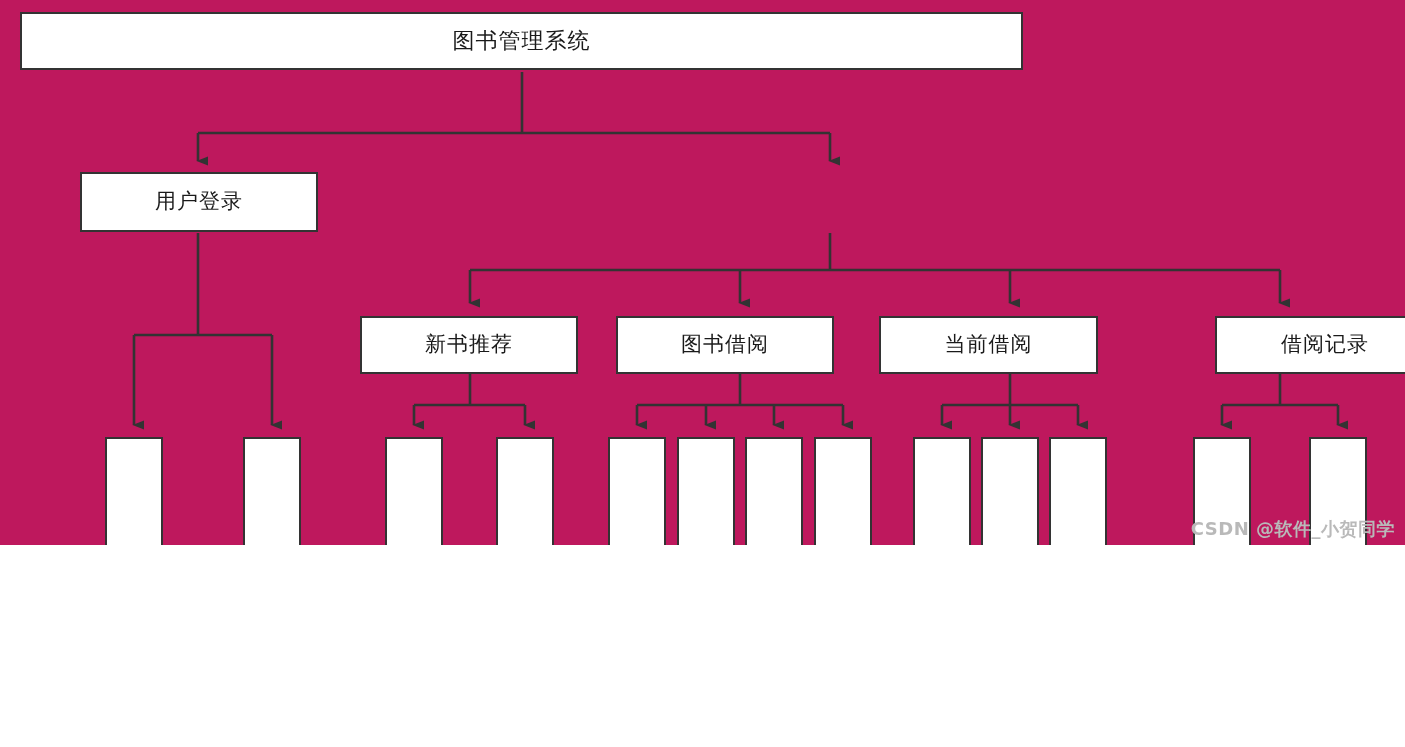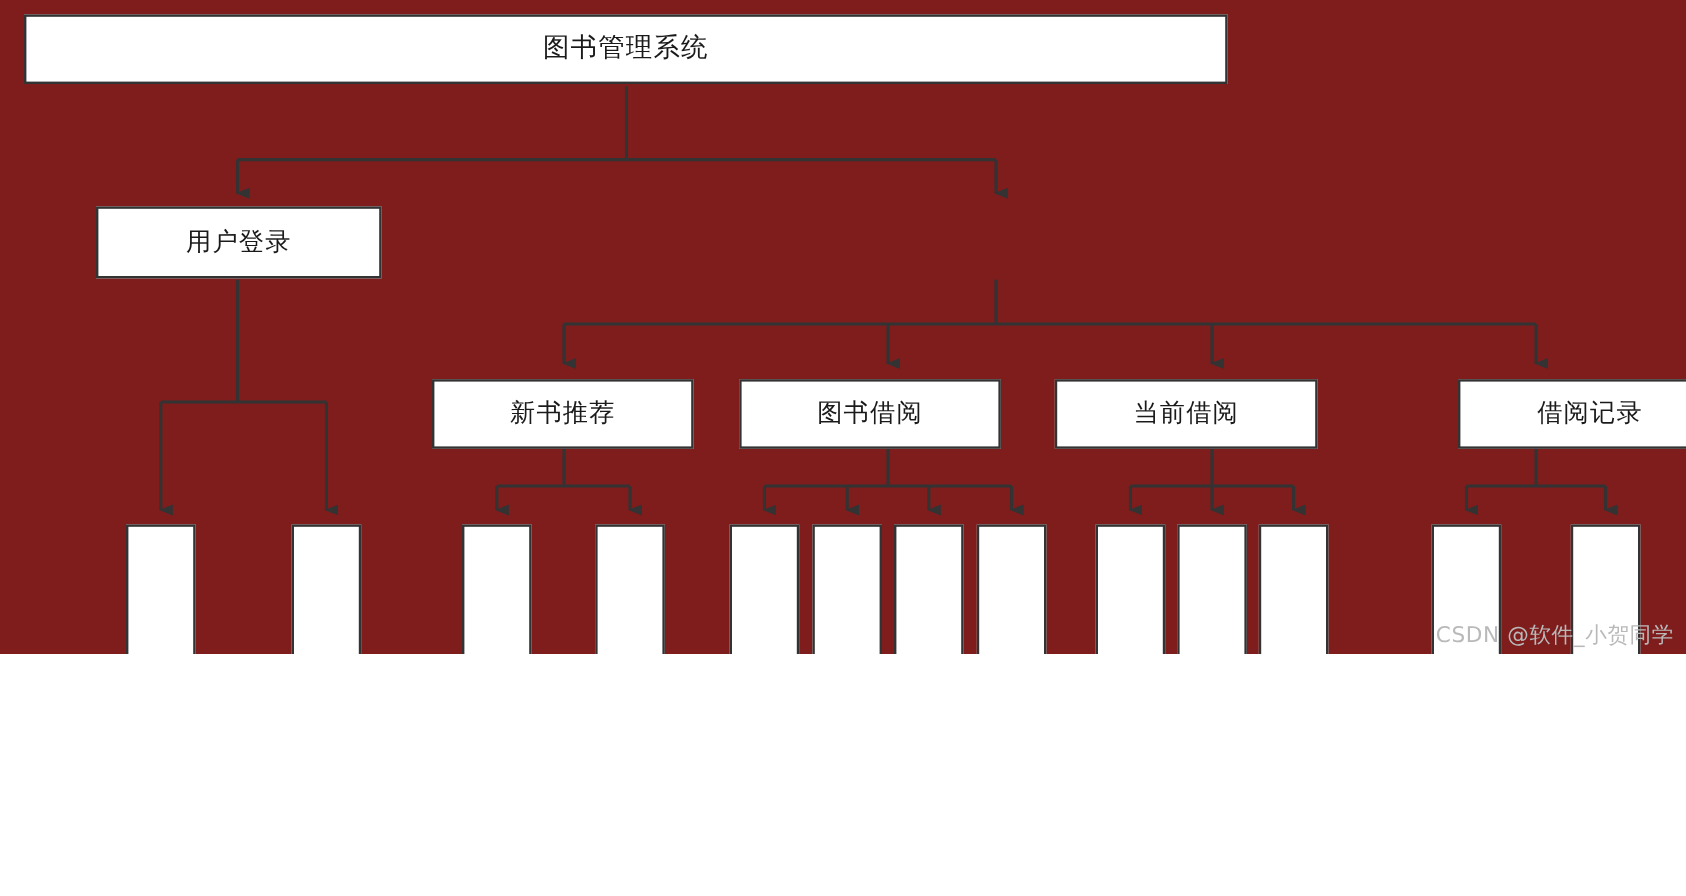--- a/index.html
+++ b/index.html
@@ -7,21 +7,21 @@
     padding: 0;
     background: #ffffff;
   }
   body {
     font-family: "DejaVu Sans", "Liberation Sans", sans-serif;
   }
   #canvas {
     position: relative;
     width: 1405px;
     height: 545px;
-    background: #7f1d1d;
+    background: #be185d;
     overflow: hidden;
   }
   svg.wires {
     position: absolute;
     left: 0;
     top: 0;
     width: 1405px;
     height: 747px;
     pointer-events: none;
   }
@@ -59,20 +59,21 @@
     display: block;
   }
   .watermark {
     position: absolute;
     right: 10px;
     bottom: 4px;
     font-size: 18px;
     color: #b9b9b9;
     letter-spacing: 0.5px;
     white-space: nowrap;
+    font-weight: bold;
   }
 </style>
 </head>
 <body>
 
 <div id="canvas">
 
   <svg class="wires" viewBox="0 0 1405 747">
     <defs>
       <marker id="arrow" markerWidth="10" markerHeight="12" refX="4.6" refY="10" orient="auto" markerUnits="userSpaceOnUse">

